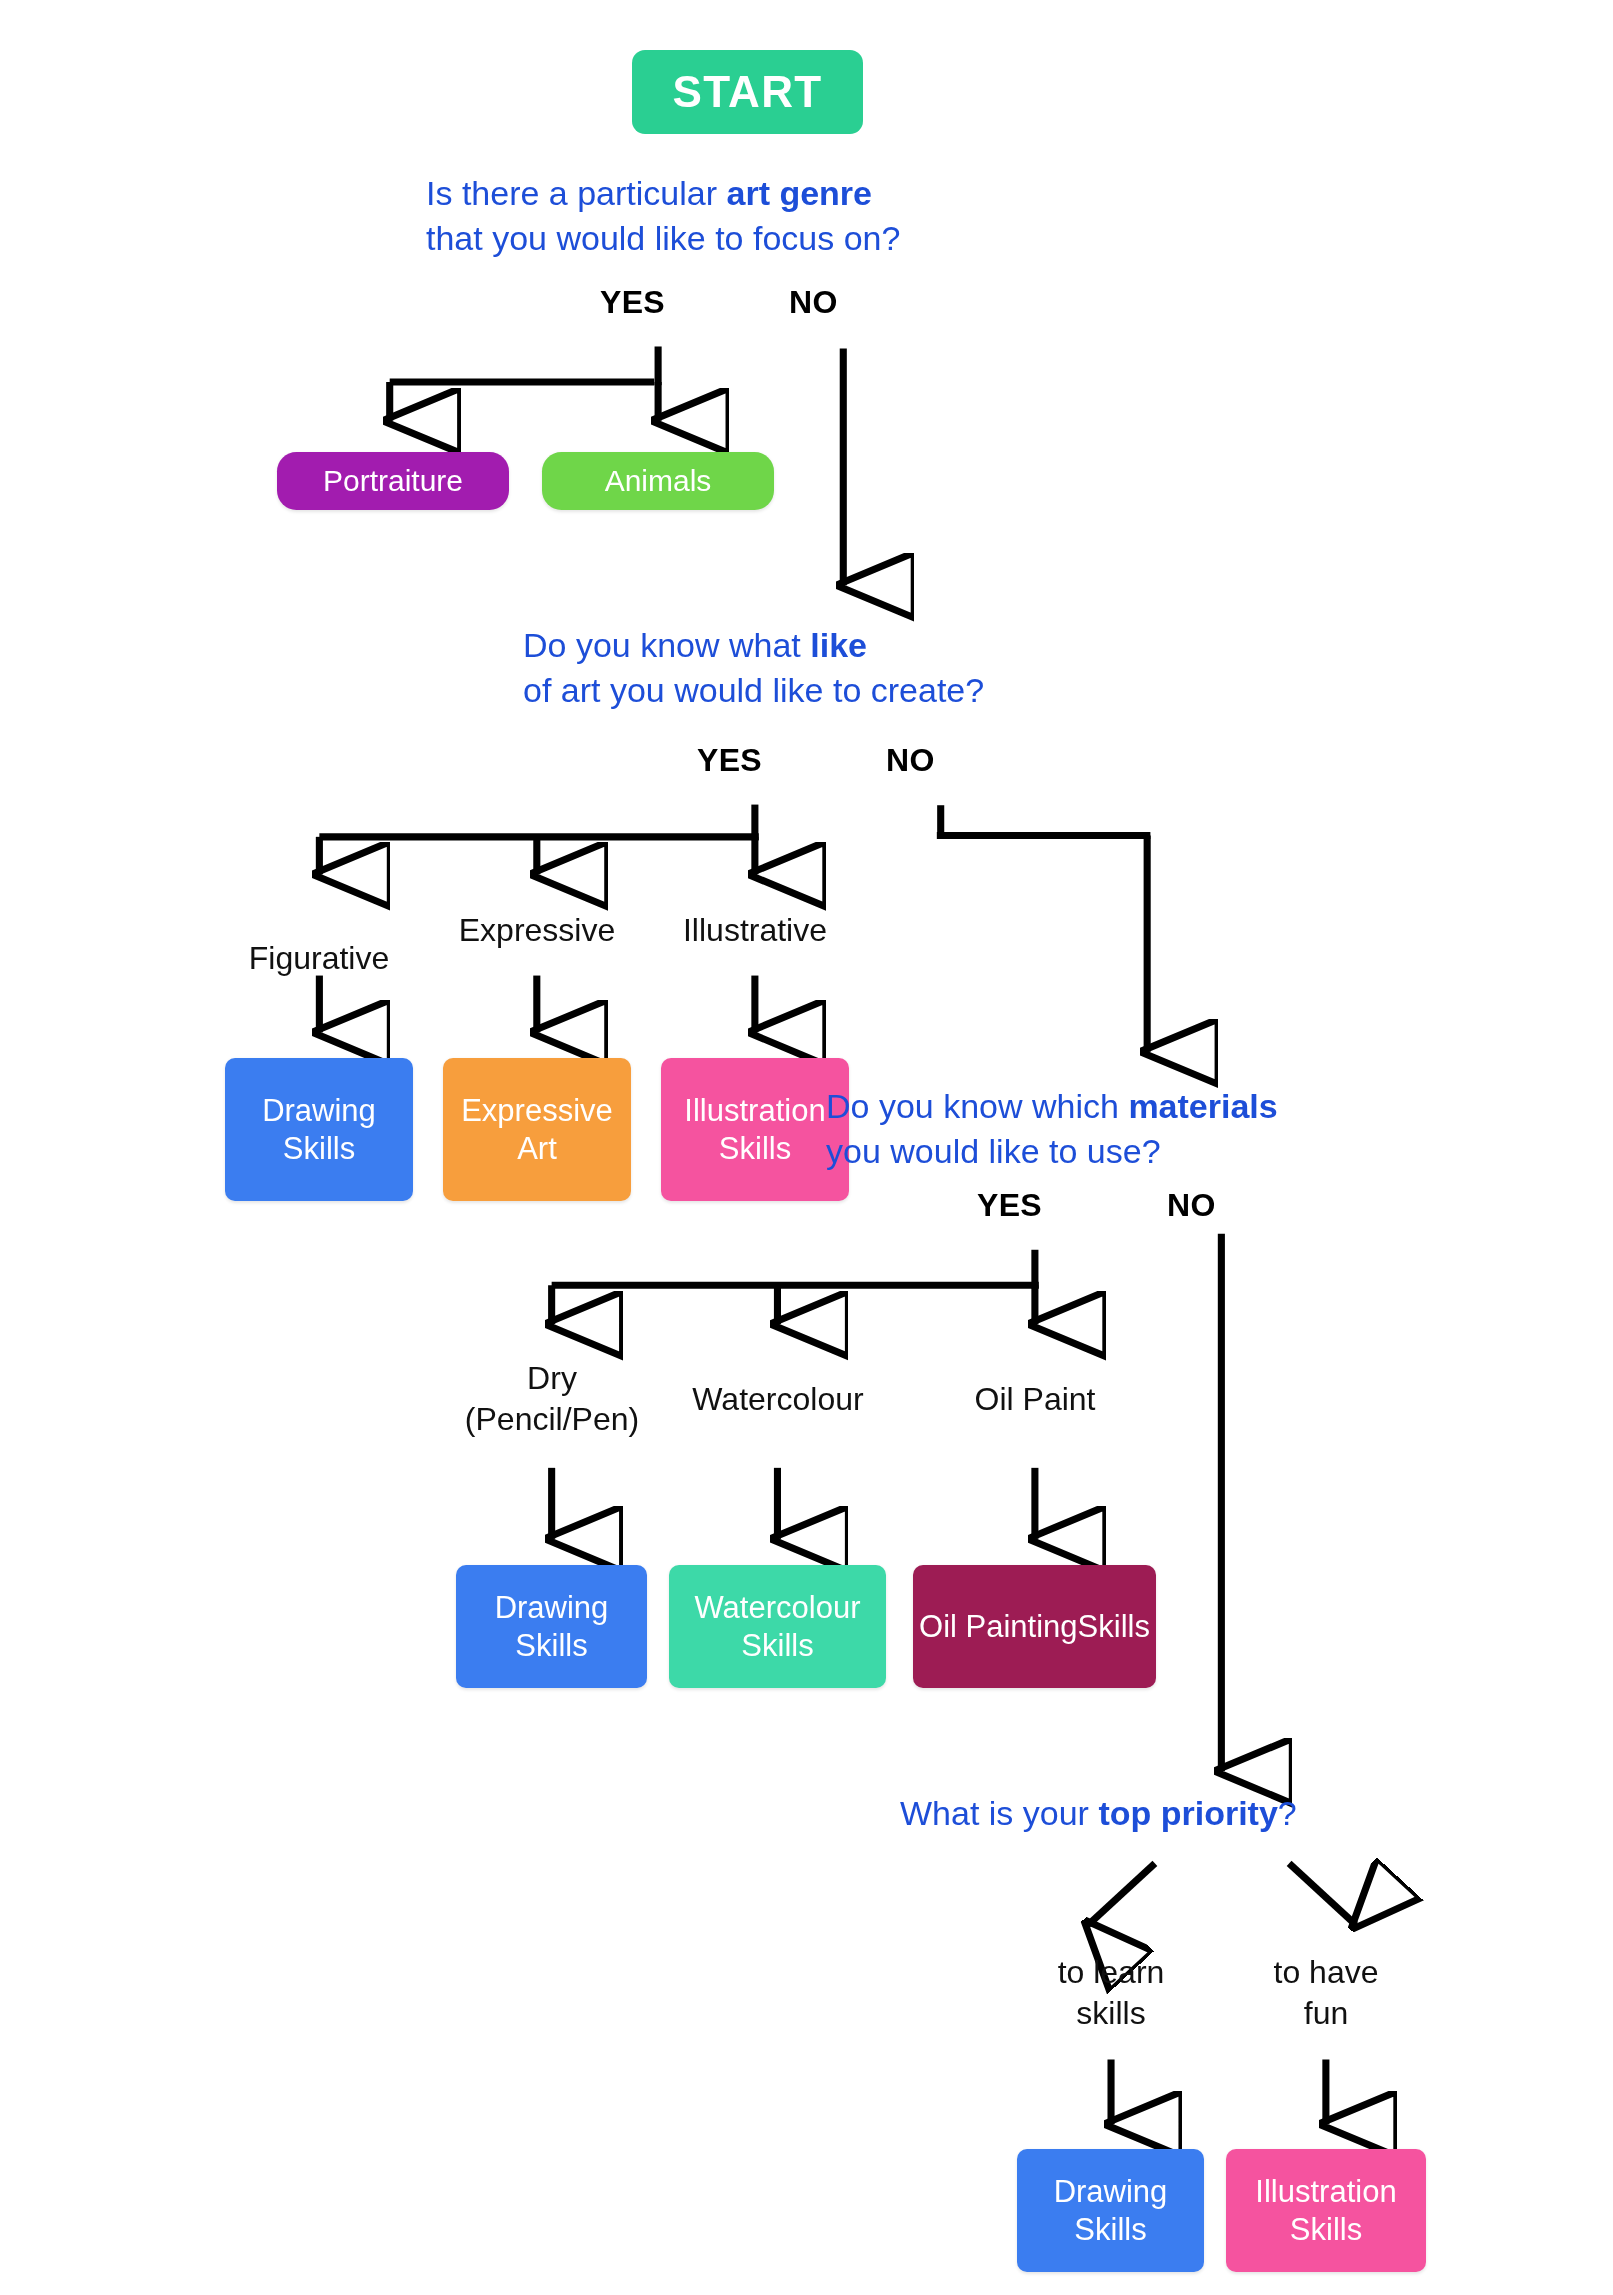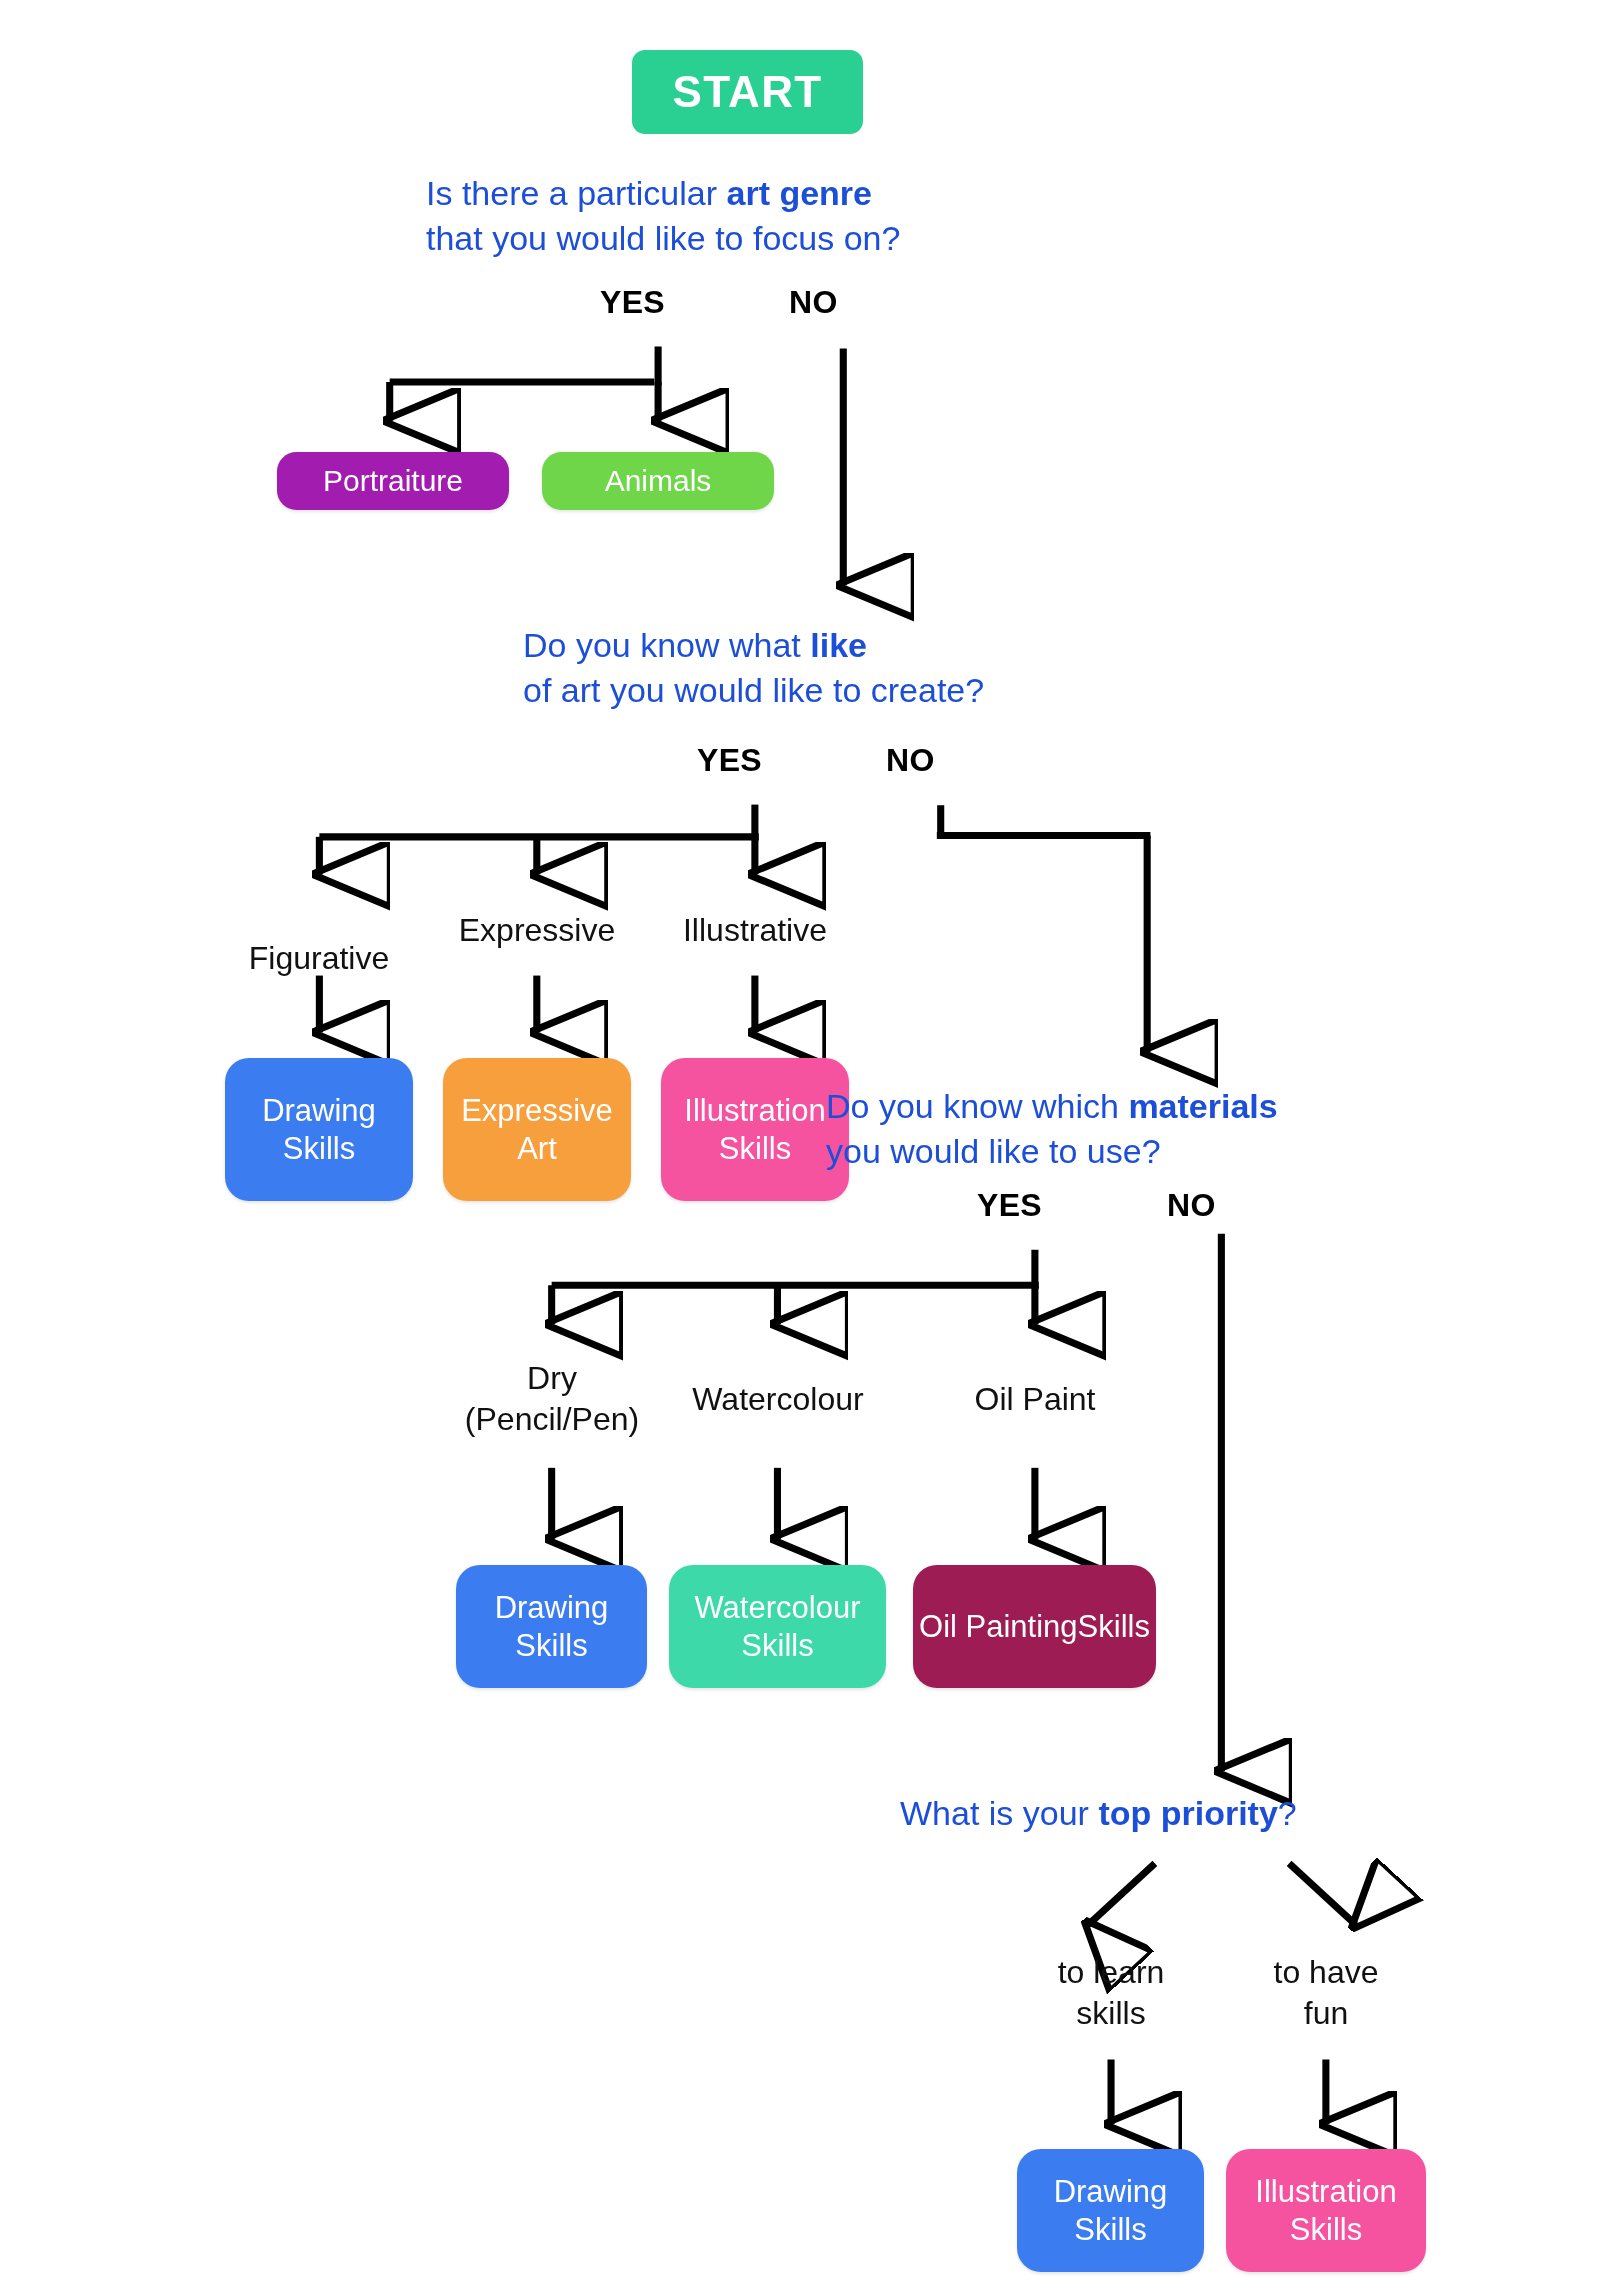--- a/index.html
+++ b/index.html
@@ -32,21 +32,21 @@
     font-weight: bold;
     letter-spacing: 1.3px;
   }
 
   
   .node-box {
     display: flex;
     align-items: center;
     justify-content: center;
     text-align: center;
-    border-radius: 24px;
+    border-radius: 10px;
     color: #ffffff;
     line-height: 1.22;
     box-sizing: border-box;
     padding: 3.9px 5.2px;
     box-shadow: 0 1.9px 3.2px rgba(0,0,0,0.10);
   }
   .node-box.pill { border-radius: 19.4px; }
 
   
   .question {

